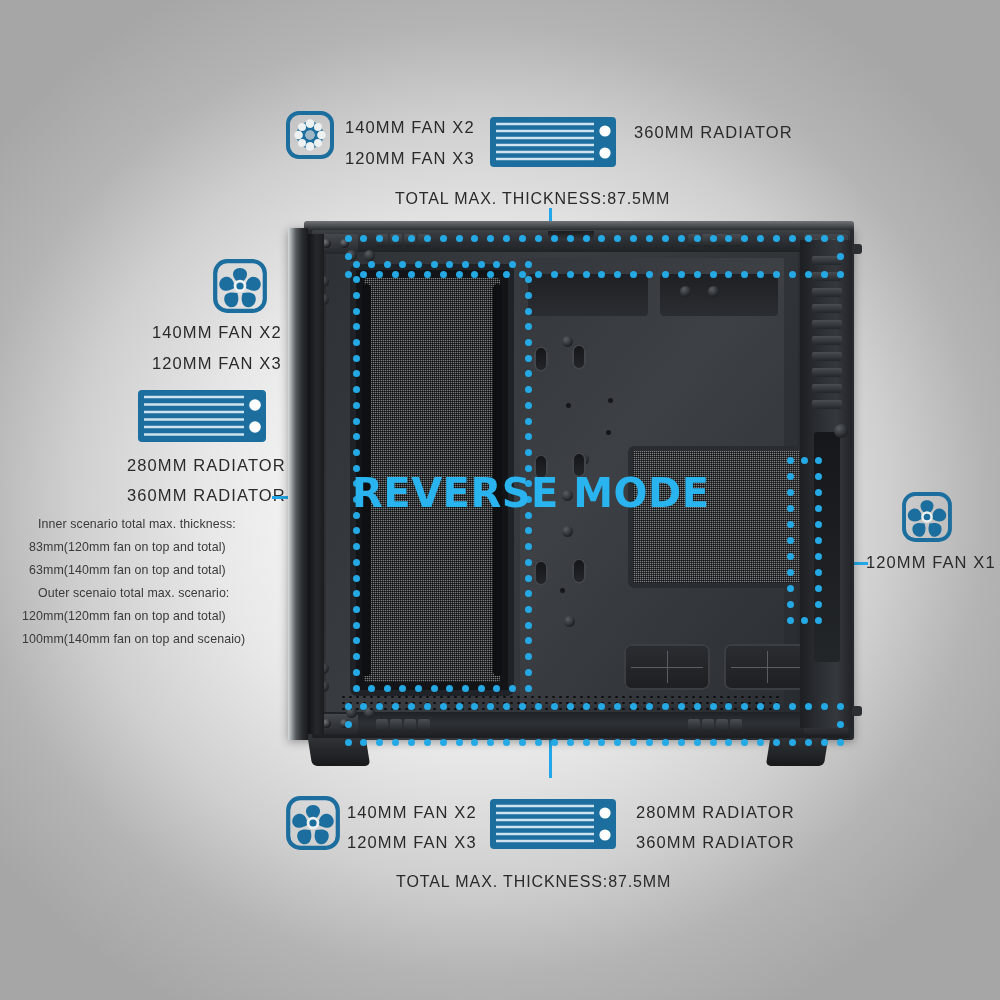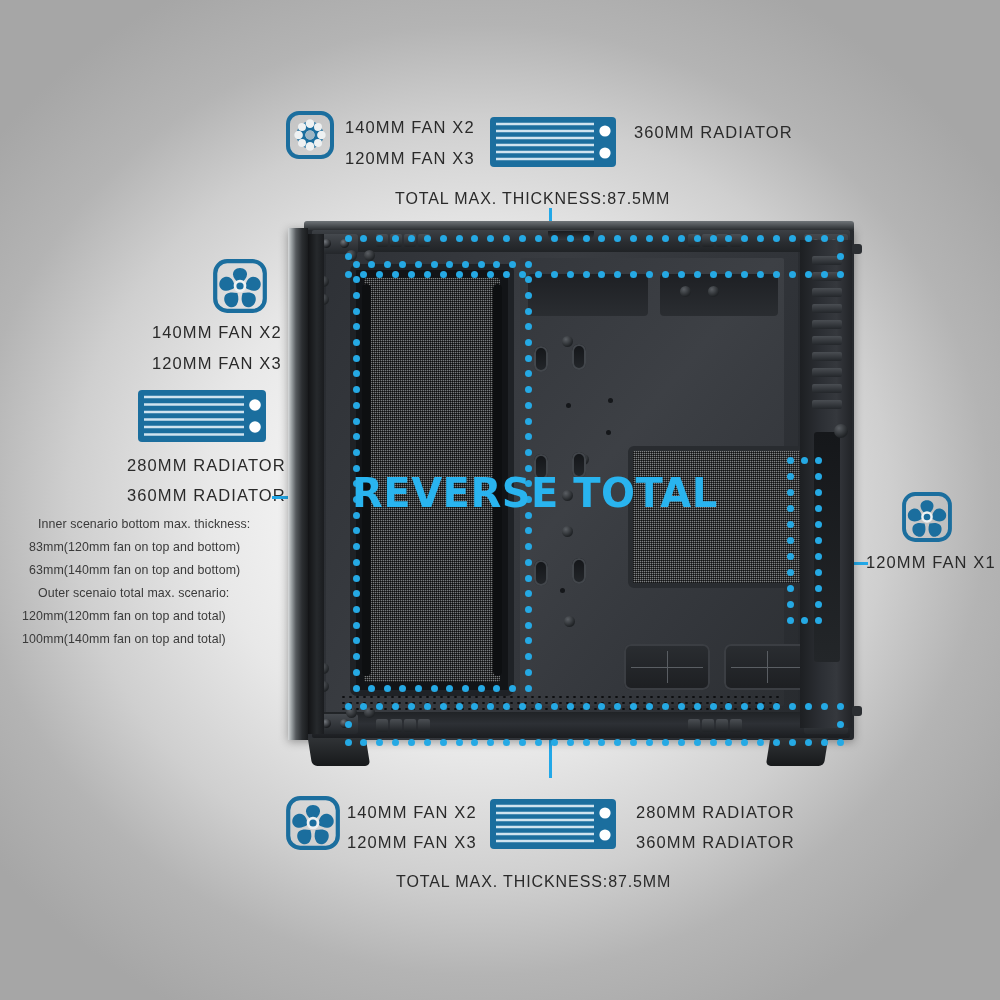--- a/index.html
+++ b/index.html
@@ -259,26 +259,26 @@
         <line x1="6" y1="37" x2="106" y2="37"></line>
         <line x1="6" y1="44.5" x2="106" y2="44.5"></line>
       </g>
       <circle cx="117" cy="15" r="5.8" fill="#ffffff"></circle>
       <circle cx="117" cy="37" r="5.8" fill="#ffffff"></circle>
     </svg>
   </div>
   <div class="lbl lbl-cap" style="left:127px;top:456px;">280MM RADIATOR</div>
   <div class="lbl lbl-cap" style="left:127px;top:486px;">360MM RADIATOR</div>
 
-  <div class="lbl lbl-small" style="left:38px;top:517px;">Inner scenario bottom max. thickness:</div>
-  <div class="lbl lbl-small" style="left:29px;top:540px;">83mm(120mm fan on top and bottom)</div>
-  <div class="lbl lbl-small" style="left:29px;top:563px;">63mm(140mm fan on top and bottom)</div>
+  <div class="lbl lbl-small" style="left:38px;top:517px;">Inner scenario total max. thickness:</div>
+  <div class="lbl lbl-small" style="left:29px;top:540px;">83mm(120mm fan on top and total)</div>
+  <div class="lbl lbl-small" style="left:29px;top:563px;">63mm(140mm fan on top and total)</div>
   <div class="lbl lbl-small" style="left:38px;top:586px;">Outer scenaio total max. scenario:</div>
   <div class="lbl lbl-small" style="left:22px;top:609px;">120mm(120mm fan on top and total)</div>
-  <div class="lbl lbl-small" style="left:22px;top:632px;">100mm(140mm fan on top and total)</div>
+  <div class="lbl lbl-small" style="left:22px;top:632px;">100mm(140mm fan on top and scenaio)</div>
 
   <div class="leader" style="left:272px;top:496px;width:90px;height:3px;"></div>
 
   <div class="fanicon" style="left:902px;top:492px;width:50px;height:50px;">
     <svg width="50" height="50" viewBox="0 0 54 54" aria-hidden="true">
       <rect x="2.2" y="2.2" width="49.6" height="49.6" rx="12" fill="none" stroke="#1b6e9e" stroke-width="4.2"></rect>
       <g fill="#1b6e9e">
         <path d="M27 9 c4.6 0 7.2 3 7.0 6.5 -0.2 3.4 -2.6 6.4 -7.0 9.3 -4.4 -2.9 -6.8 -5.9 -7.0 -9.3 C19.8 12 22.4 9 27 9 Z"></path>
         <path d="M47.3 22.8 c1.4 4.4 -0.8 7.6 -4.1 8.6 -3.3 1.0 -7.0 0.0 -11.1 -2.8 0.6 -5.2 2.3 -8.6 5.2 -10.2 C40.4 16.6 45.9 18.4 47.3 22.8 Z"></path>
         <path d="M39.5 46.7 c-3.7 2.7 -7.4 1.7 -9.3 -1.2 -1.9 -2.8 -2.1 -6.6 -0.6 -11.4 5.1 -1.2 8.9 -0.8 11.3 1.2 C43.9 37.8 43.2 44.0 39.5 46.7 Z"></path>
@@ -683,14 +683,14 @@
       <i style="left: 786.5px; top: 552.5px; background: rgb(37, 169, 228);"></i>
       <i style="left: 814.5px; top: 552.5px; background: rgb(37, 169, 228);"></i>
       <i style="left: 786.5px; top: 568.5px; background: rgb(37, 169, 228);"></i>
       <i style="left: 814.5px; top: 568.5px; background: rgb(37, 169, 228);"></i>
       <i style="left: 786.5px; top: 584.5px; background: rgb(37, 169, 228);"></i>
       <i style="left: 814.5px; top: 584.5px; background: rgb(37, 169, 228);"></i>
       <i style="left: 786.5px; top: 600.5px; background: rgb(37, 169, 228);"></i>
       <i style="left: 814.5px; top: 600.5px; background: rgb(37, 169, 228);"></i>
     </div>
 
-  <div id="reverse">REVERSE TOTAL</div>
+  <div id="reverse">REVERSE MODE</div>
 </div>
 
 </body></html>

